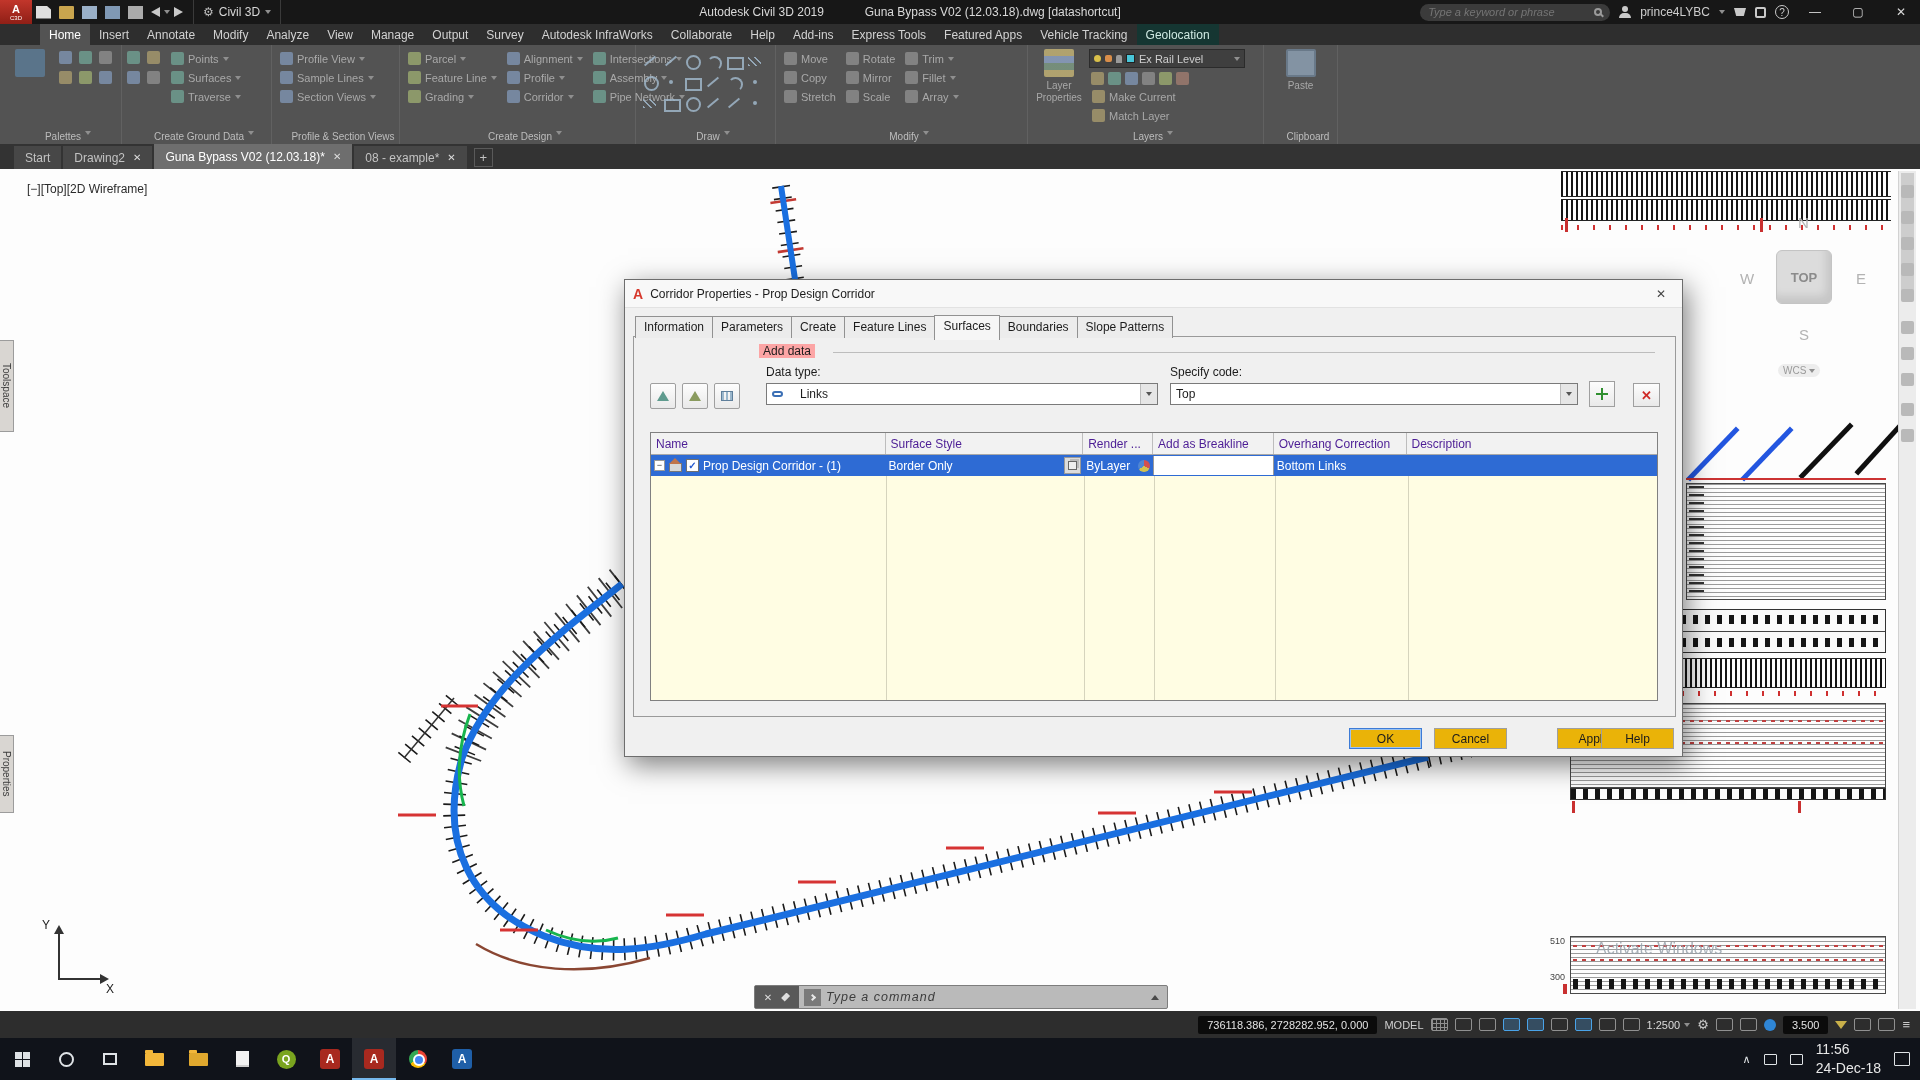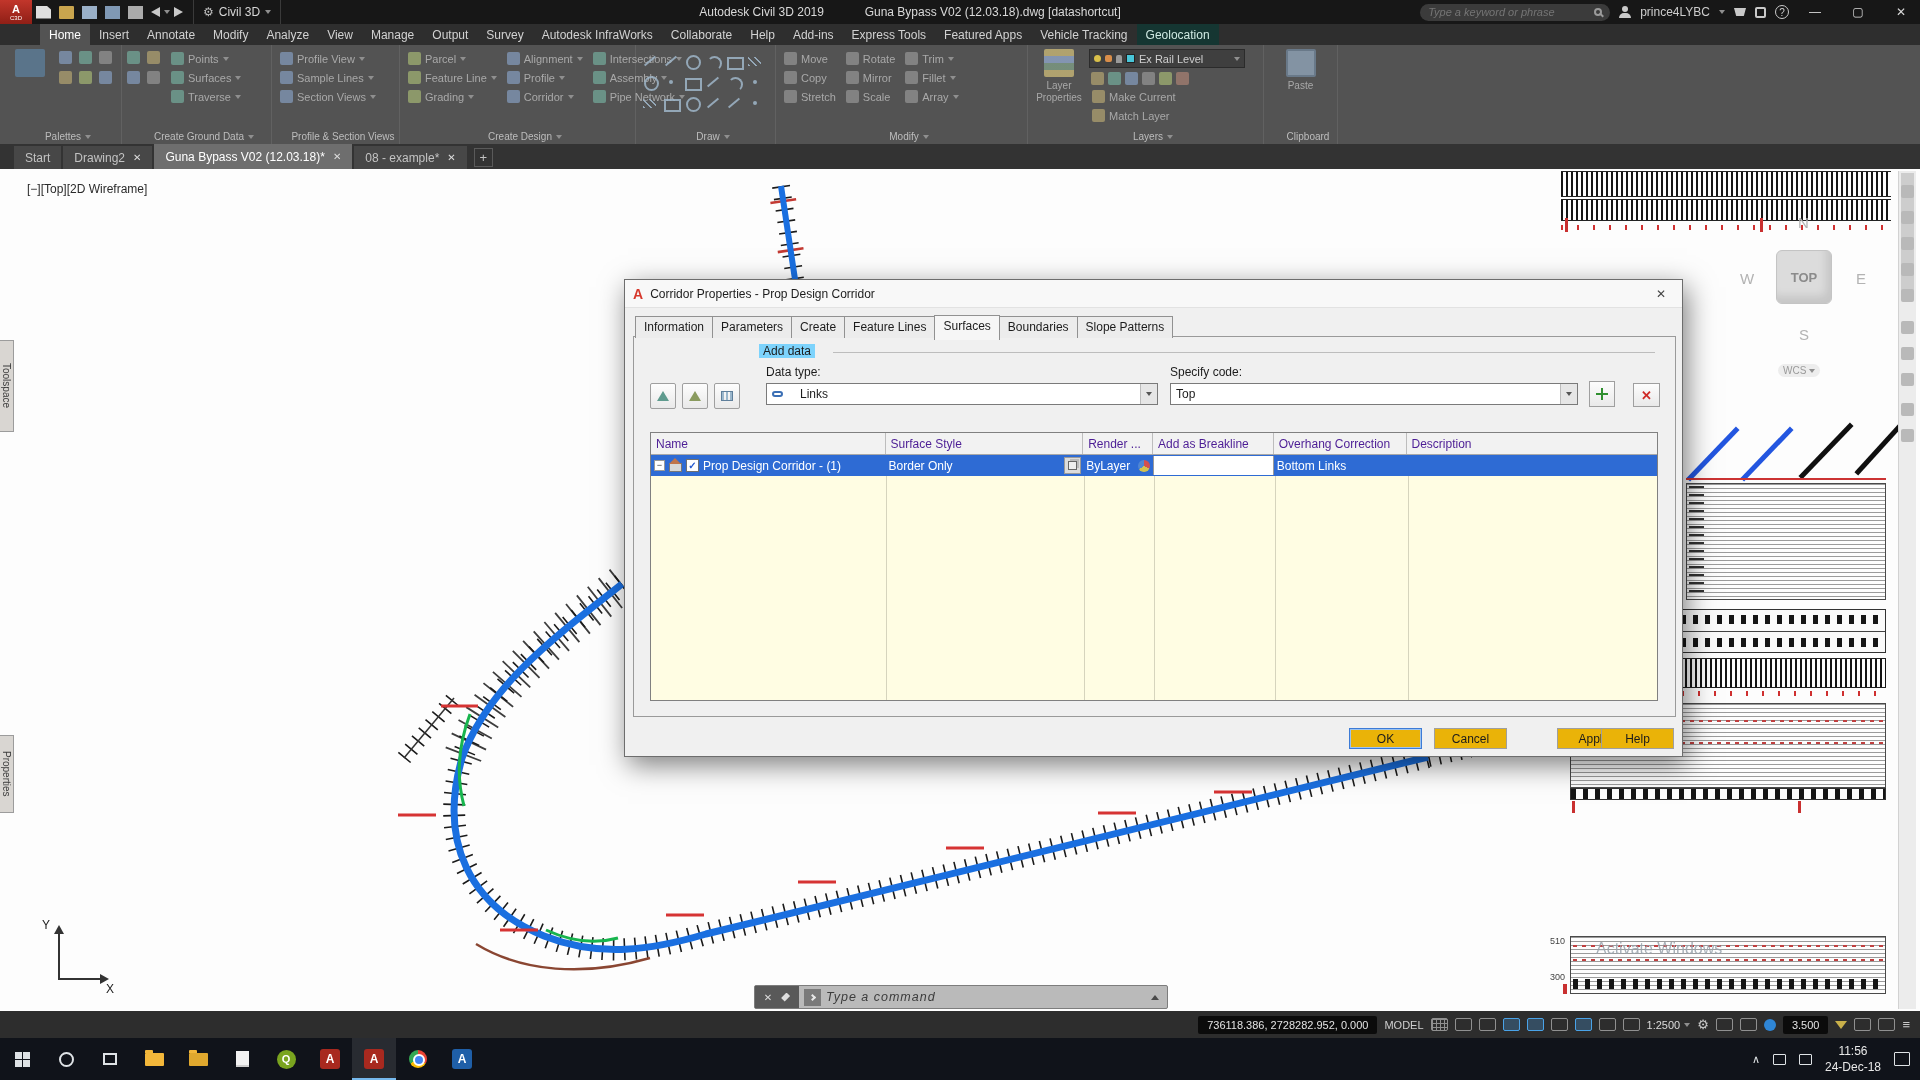--- a/index.html
+++ b/index.html
@@ -45,21 +45,21 @@
 
 
 .dialog{position:absolute;left:624px;top:279px;width:1059px;height:478px;background:#f0f0f0;border:1px solid #6d6d6d;z-index:10;box-shadow:4px 8px 26px rgba(0,0,0,.5);font-size:12px;color:#1c1c1c}
 .dlg-title{position:absolute;left:0;top:0;right:0;height:28px;background:#f8f8f8;border-bottom:1px solid #e2e2e2;display:flex;align-items:center;padding-left:8px;gap:7px}
 .dlg-logo{color:#d6382c;font-weight:bold;font-size:14px}
 .dlg-close{position:absolute;right:6px;top:4px;width:30px;height:20px;display:flex;align-items:center;justify-content:center;color:#444;font-size:12px}
 .dlg-tabs{position:absolute;left:10px;top:35px;display:flex;align-items:flex-end;z-index:3}
 .dtab{padding:3px 8px 4px;border:1px solid #919191;border-bottom:none;margin-right:-1px;background:#ececec;white-space:nowrap}
 .dtab.active{background:#f6f6f6;padding-bottom:7px;margin-bottom:-2px;z-index:2}
 .dlg-frame{position:absolute;left:8px;top:56px;width:1043px;height:381px;border:1px solid #9a9a9a;background:#f0f0f0}
-.grouplabel{position:absolute;left:134px;top:64px;background:#7dd3fc;padding:0 4px;z-index:2}
+.grouplabel{position:absolute;left:134px;top:64px;background:#fca5a5;padding:0 4px;z-index:2}
 .groupline{position:absolute;left:208px;top:72px;width:822px;height:1px;background:#bdbdbd}
 .sqbtn{position:absolute;width:26px;height:26px;background:linear-gradient(#fdfdfd,#e9e9e9);border:1px solid #9f9f9f;border-radius:2px;display:flex;align-items:center;justify-content:center}
 .tri-ico{width:0;height:0;border-left:6px solid transparent;border-right:6px solid transparent;border-bottom:10px solid #5f9b8e}
 .grid-ico{width:12px;height:10px;border:1px solid #5f7f9b;background:repeating-linear-gradient(90deg,#9bb7cc 0 2px,rgba(0,0,0,0) 2px 4px)}
 .flabel{position:absolute;font-size:12px;color:#1c1c1c}
 .combo{position:absolute;height:22px;background:#fff;border:1px solid #7a7a7a;display:flex;align-items:center;padding-left:5px;gap:17px}
 .combo .arrowbox{margin-left:auto;width:17px;height:100%;background:#e6e6e6;border-left:1px solid #bcbcbc;display:flex;align-items:center;justify-content:center}
 .car{width:0;height:0;border-left:3px solid transparent;border-right:3px solid transparent;border-top:4px solid #8f8f8f;flex:none}
 .car.dark{border-top-color:#555}
 .linkico{width:11px;height:6px;border:2px solid #3b6fb5;border-radius:4px}
@@ -119,21 +119,21 @@
 
 
 .ribbontabs{position:absolute;top:24px;left:0;width:1920px;height:21px;background:#2e2e2e;display:flex;align-items:stretch;z-index:30;padding-left:40px}
 .rtab{display:flex;align-items:center;padding:0 9px;font-size:12px;color:#d2d2d2;white-space:nowrap}
 .rtab.active{background:#535353;color:#fff}
 .rtab.ctx{background:#153632;color:#cfe9e2}
 
 
 .ribbon{position:absolute;top:45px;left:0;width:1920px;height:99px;background:#535353;z-index:30;display:flex}
 .panel{position:relative;border-right:1px solid #616161;padding:4px 5px 16px;display:flex;gap:4px;flex:none}
-.panel-label{position:absolute;left:15px;right:0;bottom:2px;display:flex;justify-content:center;align-items:center;gap:4px;font-size:10px;color:#bdbdbd;white-space:nowrap}
+.panel-label{position:absolute;left:15px;right:0;bottom:2px;display:flex;justify-content:center;gap:4px;font-size:10px;color:#bdbdbd;white-space:nowrap}
 .tool{display:flex;align-items:center;gap:4px;height:19px;font-size:11px;color:#a9a9a9;white-space:nowrap;padding:0 3px}
 .mi{width:13px;height:13px;border-radius:2px;flex:none;opacity:.85}
 .mi1{background:#6e9c8f}.mi2{background:#7c90ad}.mi3{background:#a3976c}.mi4{background:#8b8b8b}.mi5{background:#97a56e}.mi6{background:#9c7a6e}
 .vcol{display:flex;flex-direction:column}
 .igrid{display:grid;grid-template-columns:17px 17px;grid-auto-rows:17px;gap:3px;align-content:start;padding-top:2px}
 .igrid3{display:grid;grid-template-columns:17px 17px 17px;grid-auto-rows:17px;gap:3px;align-content:start;padding-top:2px}
 .bigbtn{width:52px;display:flex;flex-direction:column;align-items:center;gap:3px;color:#a9a9a9;font-size:10px;text-align:center;line-height:1.15}
 .bigico{width:30px;height:28px;background:#5d7d99;border-radius:2px;opacity:.8}
 .bigico.lay{background:repeating-linear-gradient(180deg,#c7b676 0 7px,#8fa5c9 7px 14px,#7e9c84 14px 21px)}
 .bigico.paste{background:#8fa3b8;border:2px solid #6f8397}
@@ -182,21 +182,21 @@
 .docico{width:13px;height:16px;background:#f2f2f2;box-shadow:inset 0 -2px 0 #cfcfcf}
 .qico{width:19px;height:19px;border-radius:50%;background:#7aa41f;color:#fff;font-size:11px;font-weight:bold;display:flex;align-items:center;justify-content:center}
 .aico{width:20px;height:20px;border-radius:3px;color:#fff;font-weight:bold;font-size:12px;display:flex;align-items:center;justify-content:center}
 .aico.red{background:#a8291f}
 .aico.blue{background:#1f5fa8}
 .chrome{width:18px;height:18px;border-radius:50%;background:conic-gradient(#ea4335 0 33%,#fbbc05 0 66%,#34a853 0 100%);position:relative}
 .chrome::after{content:"";position:absolute;left:4px;top:4px;width:8px;height:8px;background:#4285f4;border:2px solid #fff;border-radius:50%}
 .tray{margin-left:auto;display:flex;align-items:center;gap:13px;padding-right:10px}
 .tray .up{font-size:11px;color:#dfe3e6}
 .trayico{width:13px;height:11px;border:1px solid #dfe3e6;border-radius:1px}
-.clock{font-size:12px;text-align:center;line-height:1.35}
+.clock{font-size:14px;text-align:left;line-height:1.35}
 .notif{width:16px;height:14px;border:1px solid #dfe3e6;border-radius:1px}
 </style>
 </head>
 <body>
 
 <div class="canvas">
 
   <svg class="abs" style="left:0;top:0" width="1920" height="1080" viewBox="0 0 1920 1080">
 
     <g>

